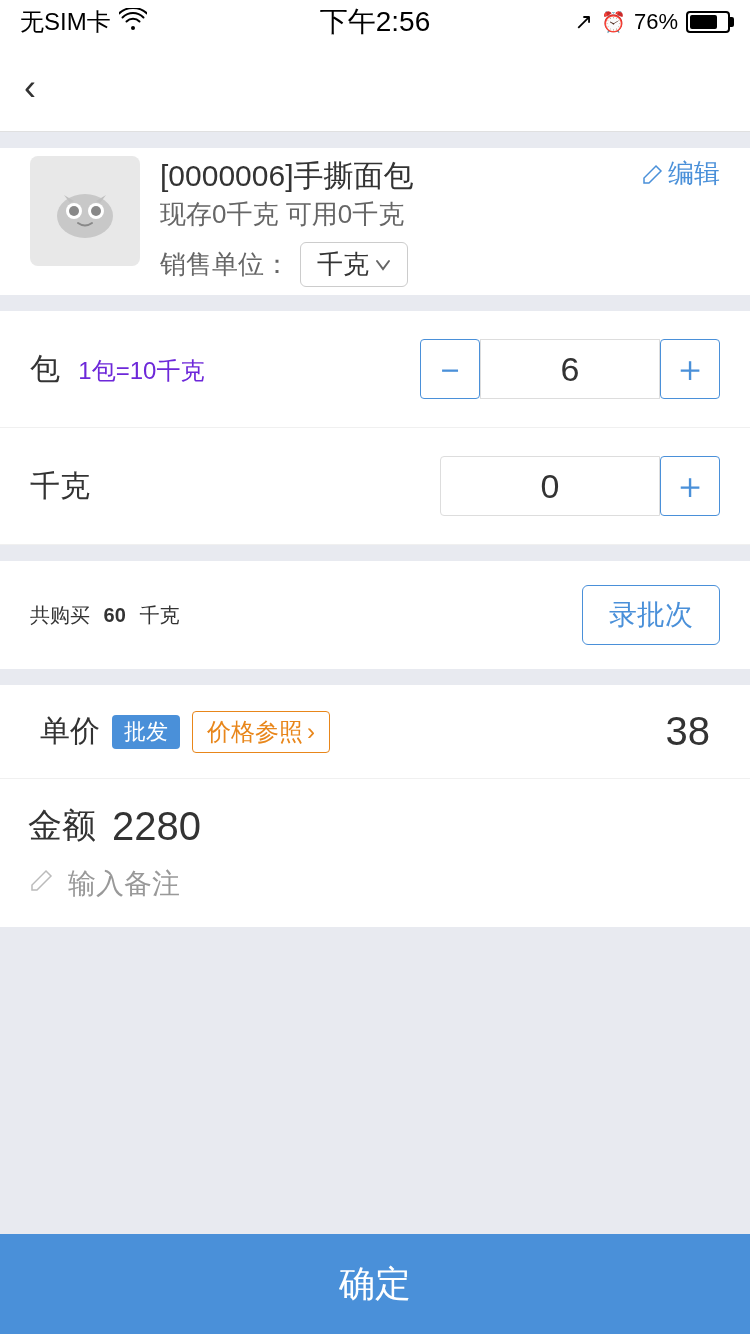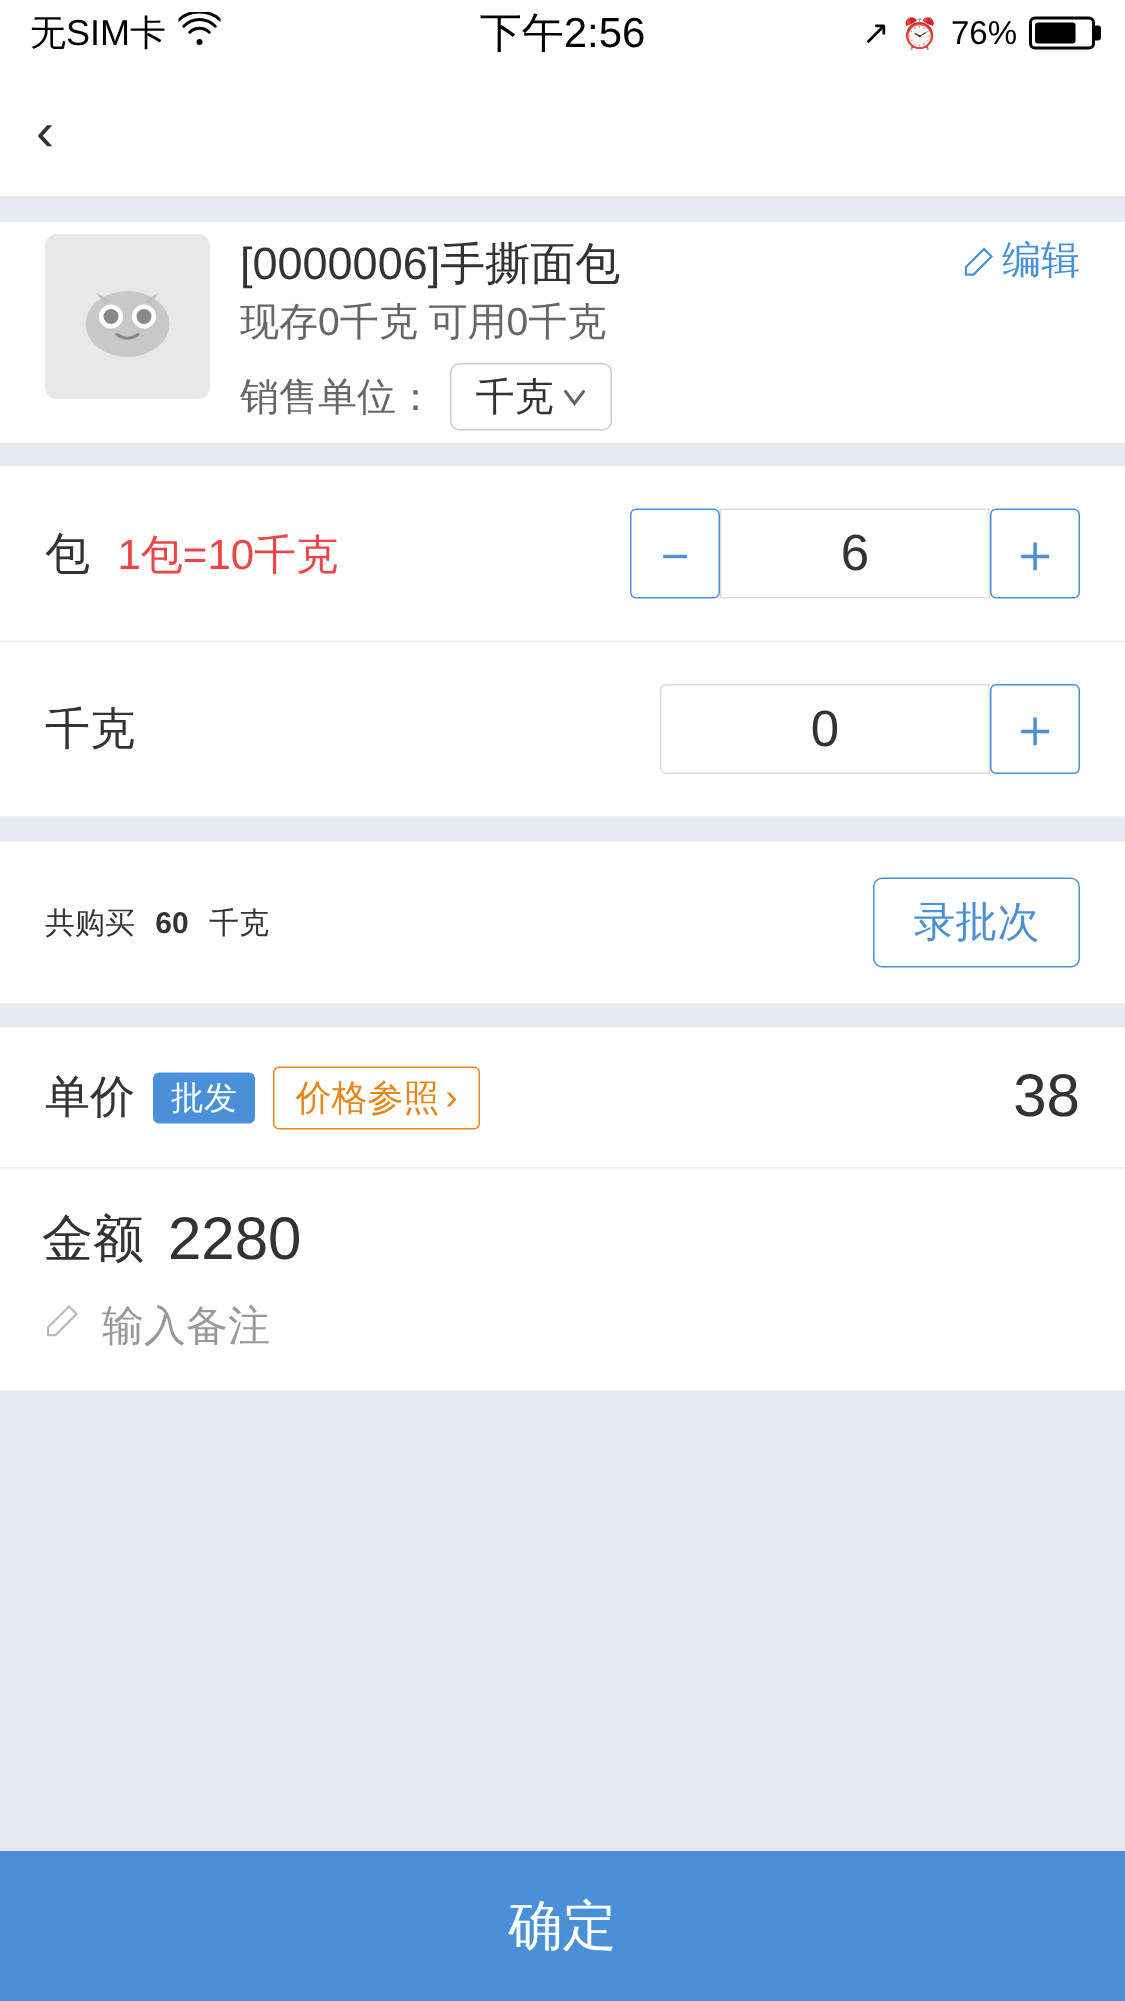--- a/index.html
+++ b/index.html
@@ -172,22 +172,22 @@
       align-items: center;
       padding: 28px 30px;
       border-bottom: 1px solid #f0f0f0;
     }
     .input-label {
       font-size: 30px;
       color: #333;
       flex: 1;
     }
     .input-hint {
-      font-size: 28px;
-      color: #ef4444;
+      font-size: 24px;
+      color: #6d28d9;
       margin-left: 10px;
     }
     .quantity-control {
       display: flex;
       align-items: center;
       gap: 0;
     }
     .qty-btn {
       width: 60px;
       height: 60px;
@@ -239,21 +239,21 @@
       background: #fff;
       border-radius: 6px;
       padding: 10px 26px;
       font-size: 28px;
       cursor: pointer;
     }
 
     
     .price-section {
       background: #fff;
-      padding: 24px 30px;
+      padding: 24px 40px;
       display: flex;
       align-items: center;
       justify-content: space-between;
     }
     .price-label-row {
       display: flex;
       align-items: center;
       gap: 12px;
     }
     .price-label {

